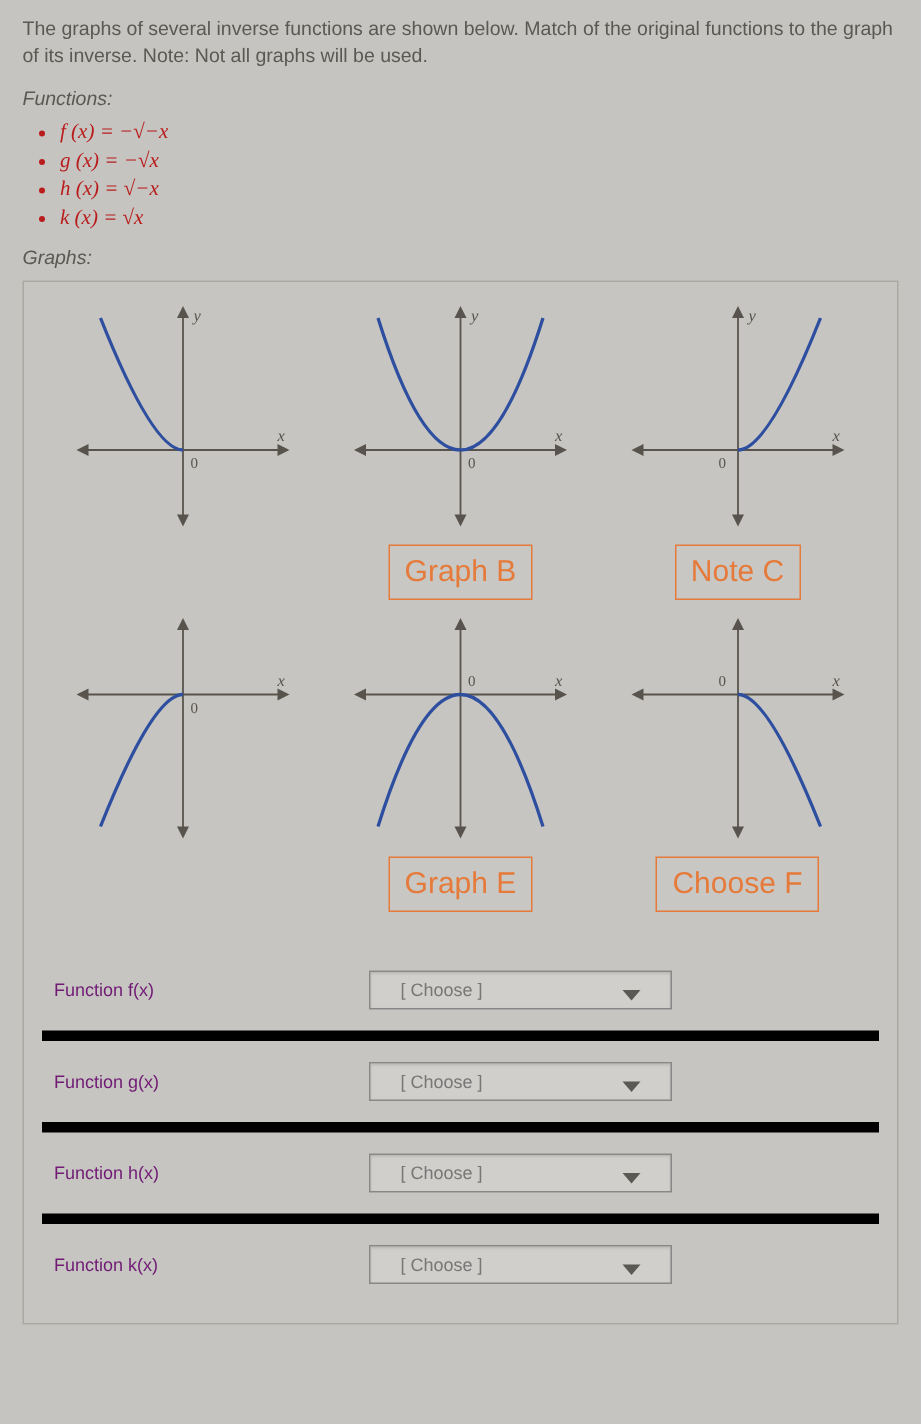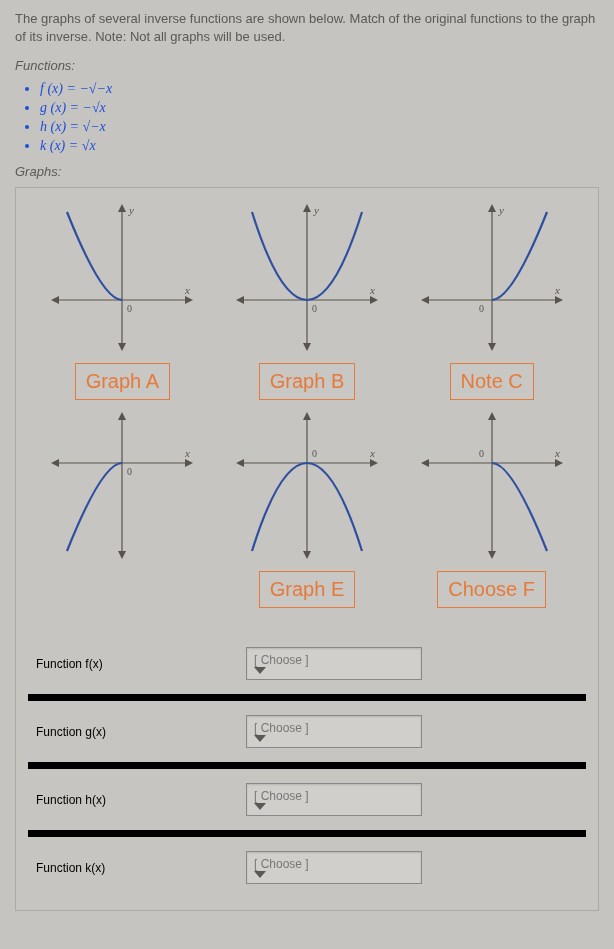--- a/index.html
+++ b/index.html
@@ -21,21 +21,21 @@
     }
     ul.func-list {
       margin: 4px 0 10px 0;
       padding-left: 25px;
     }
     ul.func-list li {
       margin: 3px 0;
       font-style: italic;
       font-family: 'Times New Roman', serif;
       font-size: 14px;
-      color: #1d4ed8;
+      color: #b91c1c;
     }
     .outer-box {
       border: 1px solid #aba9a3;
       padding: 12px;
       background: #c6c5c1;
     }
     .graphs-container {
       display: grid;
       grid-template-columns: repeat(3, 1fr);
       gap: 8px 8px;
@@ -65,34 +65,33 @@
     .selector-row {
       display: flex;
       align-items: center;
       padding: 14px 8px;
       border-top: 7px solid #000000;
     }
     .selector-row:first-child { border-top: none; }
     .selector-label {
       width: 210px;
       font-size: 12px;
-      color: #000000;
+      color: #701a75;
     }
     .selector-box {
       border: 1px solid #888;
       background: #d0cfcb;
-      padding: 5px 7px;
+      padding: 5px 20px;
       font-size: 12px;
       color: #777;
       width: 160px;
       display: flex;
       justify-content: space-between;
-      align-items: flex-start;
+      align-items: flex-end;
       box-shadow: inset 0 1px 2px rgba(0,0,0,.12);
-      flex-direction: column;
     }
     .chevron {
       display: inline-block; width:0;height:0;
       border-left:6px solid transparent;
       border-right:6px solid transparent;
       border-top:7px solid #5a5954;
     }
     svg .axis { stroke:#58544d; stroke-width:1.2; fill:none; }
     svg .curve { stroke:#2e4fa0; stroke-width:2.2; fill:none; }
     svg text { font: italic 11px 'Times New Roman'; fill:#58544d; }
@@ -125,21 +124,20 @@
         <polygon points="75,151 71,143 79,143" fill="#58544d"></polygon>
         <line class="axis" x1="8" y1="100" x2="142" y2="100"></line>
         <polygon points="146,100 138,96 138,104" fill="#58544d"></polygon>
         <polygon points="4,100 12,96 12,104" fill="#58544d"></polygon>
         <path class="curve" d="M 20 12 Q 55 100 75 100"></path>
         <text x="82" y="14">y</text>
         <text x="138" y="94">x</text>
         <text class="origin" x="80" y="112">0</text>
       </svg>
     </div>
-    <div class="graph-label">Graph A</div>
   </div>
 
   <div class="graph-cell">
     <div class="graph-box">
       <svg viewBox="0 0 150 155" width="150" height="155">
         <line class="axis" x1="75" y1="8" x2="75" y2="147"></line>
         <polygon points="75,4 71,12 79,12" fill="#58544d"></polygon>
         <polygon points="75,151 71,143 79,143" fill="#58544d"></polygon>
         <line class="axis" x1="8" y1="100" x2="142" y2="100"></line>
         <polygon points="146,100 138,96 138,104" fill="#58544d"></polygon>

